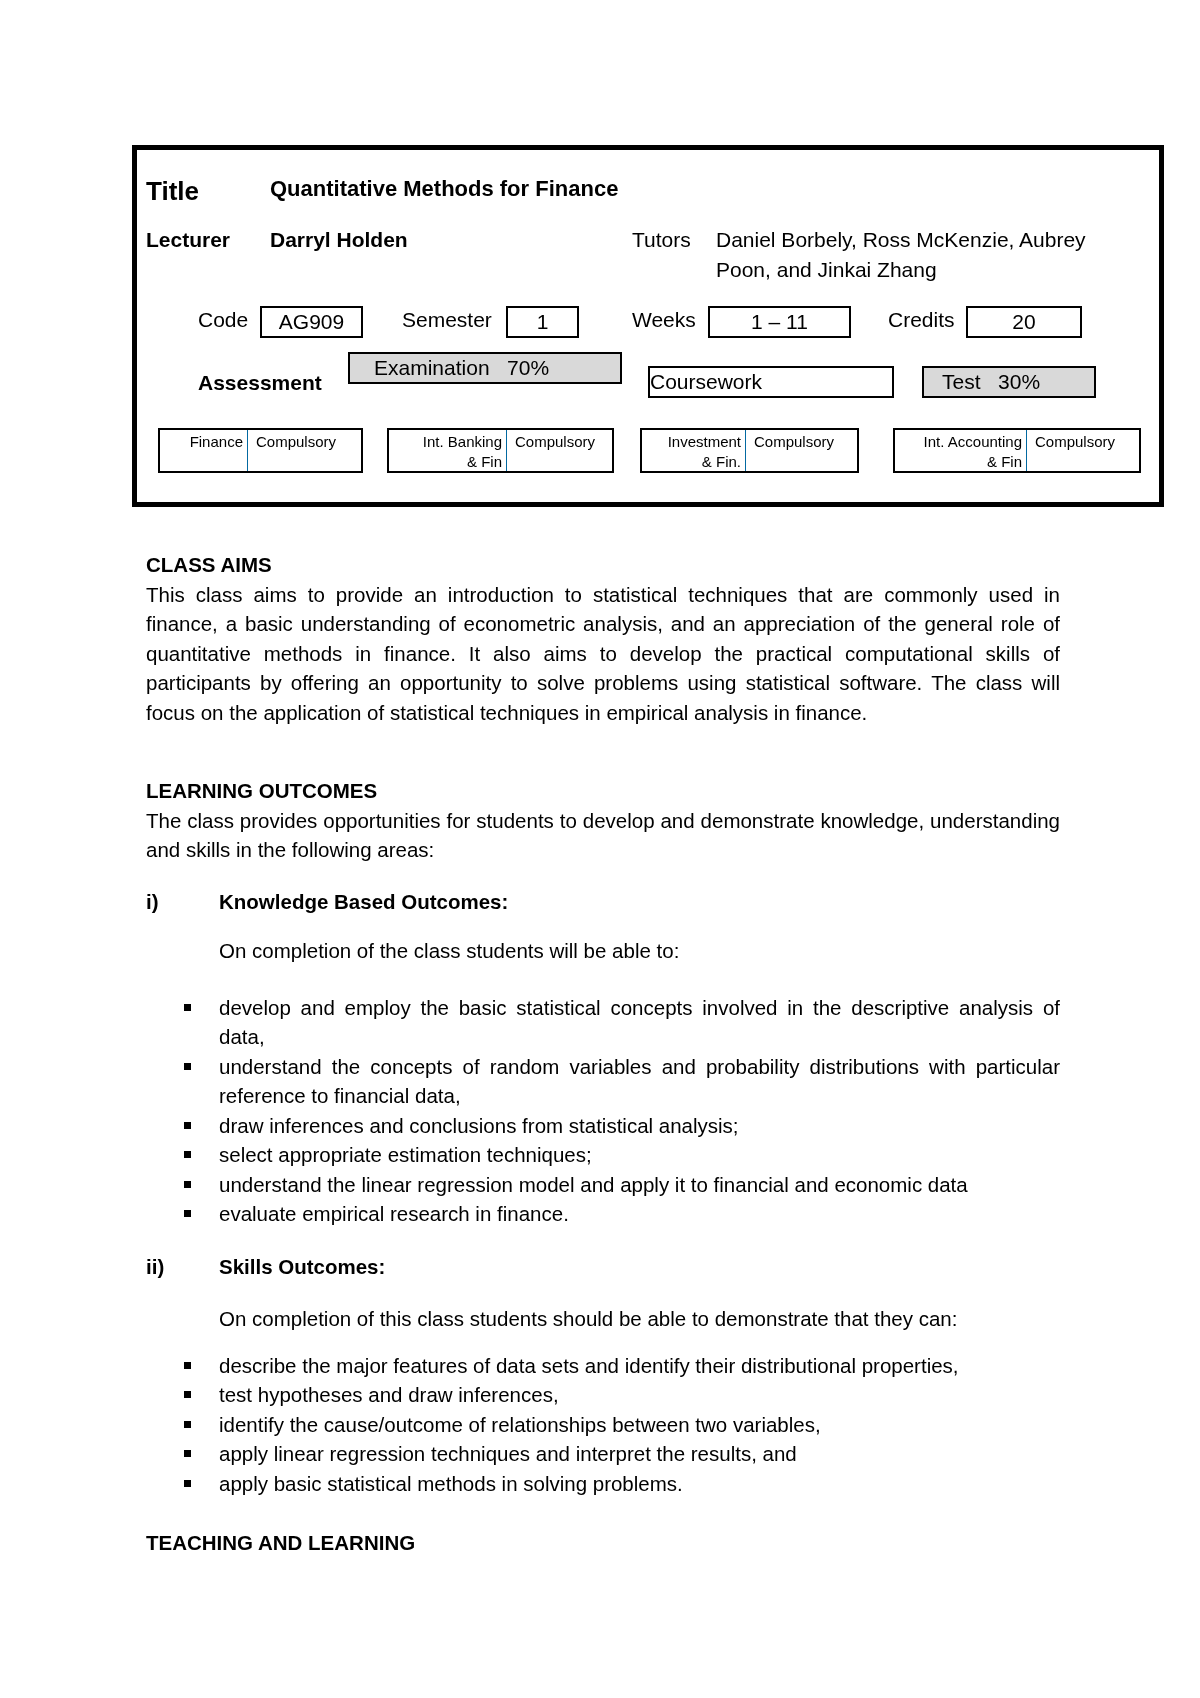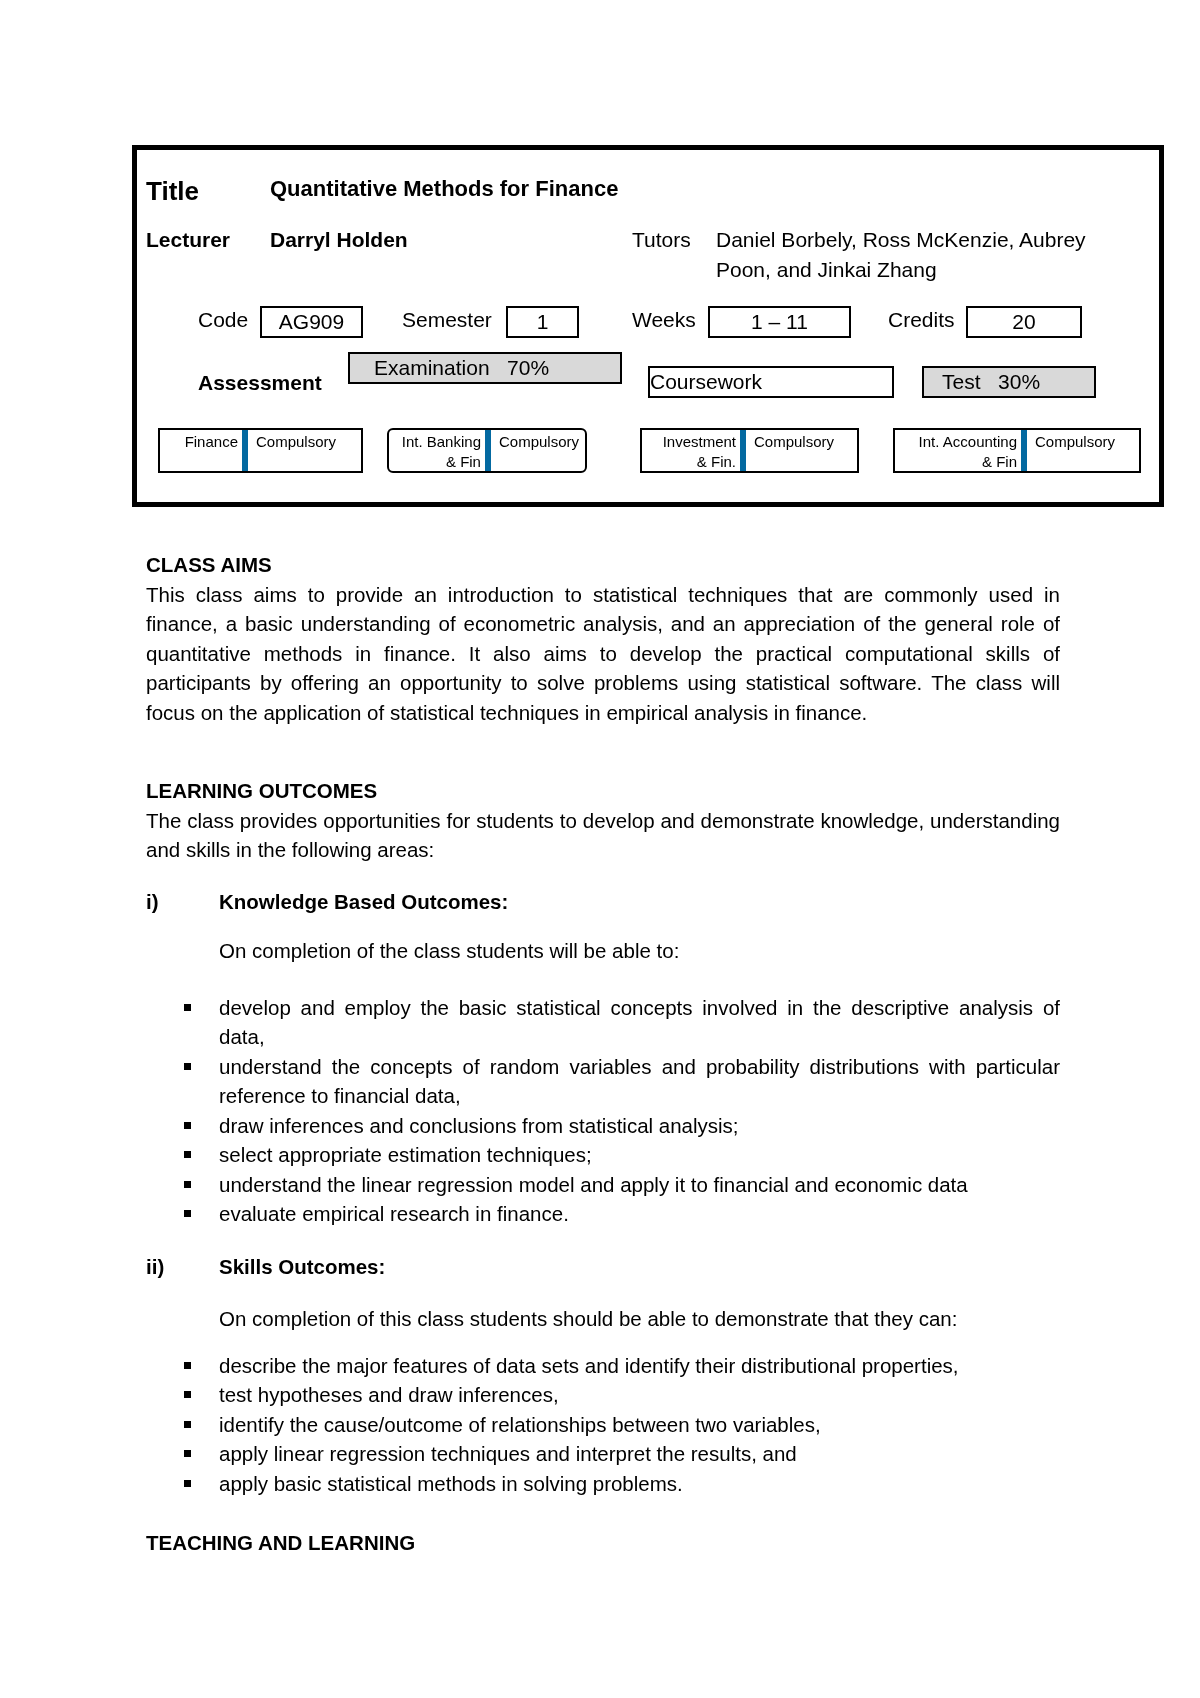--- a/index.html
+++ b/index.html
@@ -4,21 +4,21 @@
 <style>
   html, body { margin:0; padding:0; background:#ffffff; }
   body { width:1200px; height:1698px; position:relative; font-family:"Liberation Sans", sans-serif; color:#000; overflow:hidden; }
   .frame { position:absolute; left:132px; top:145px; width:1032px; height:362px; border:5px solid #000; box-sizing:border-box; }
   .abs { position:absolute; white-space:nowrap; }
   .lbl { font-size:21px; }
   .b { font-weight:bold; }
   .box { position:absolute; border:2px solid #000; box-sizing:border-box; font-size:21px; text-align:center; line-height:27px; }
   .grey { background:#d9d9d9; }
   .prog { position:absolute; border:2px solid #000; box-sizing:border-box; height:45px; display:flex; font-size:15px; }
-  .prog .c1 { border-right:6px solid #0369a1; text-align:right; padding:2px 4px 10px 4px; line-height:20px; box-sizing:border-box; }
+  .prog .c1 { border-right:1px solid #0369a1; text-align:right; padding:2px 4px 10px 4px; line-height:20px; box-sizing:border-box; }
   .prog .c2 { padding:2px 6px 0 8px; box-sizing:border-box; line-height:20px; }
   .body { position:absolute; left:146px; width:914px; font-size:20.5px; line-height:29.5px; }
   .just { text-align:justify; text-align-last:left; }
   .h { font-weight:bold; }
   .bul { position:relative; padding-left:73px; }
   .bul .dot { position:absolute; left:38px; top:11px; width:7px; height:7px; background:#000; }
 </style>
 </head>
 <body>
 
@@ -44,21 +44,21 @@
 
 <span class="abs lbl b" style="left:198px;top:371px;">Assessment</span>
 <div class="box grey" style="left:348px;top:352px;width:274px;height:32px;text-align:left;padding-left:24px;white-space:pre;">Examination   70%</div>
 <div class="box" style="left:648px;top:366px;width:246px;height:32px;text-align:left;white-space:pre;">Coursework</div>
 <div class="box grey" style="left:922px;top:366px;width:174px;height:32px;text-align:left;padding-left:18px;white-space:pre;">Test   30%</div>
 
 <div class="prog" style="left:158px;top:428px;width:205px;">
   <div class="c1" style="width:88px;">Finance</div>
   <div class="c2">Compulsory</div>
 </div>
-<div class="prog" style="left:387px;top:428px;width:200px;border-radius:6px;">
+<div class="prog" style="left:387px;top:428px;width:227px;">
   <div class="c1" style="width:118px;"><span>Int. Banking</span><br><span>&amp; Fin</span></div>
   <div class="c2">Compulsory</div>
 </div>
 <div class="prog" style="left:640px;top:428px;width:219px;">
   <div class="c1" style="width:104px;"><span>Investment</span><br><span>&amp; Fin.</span></div>
   <div class="c2">Compulsory</div>
 </div>
 <div class="prog" style="left:893px;top:428px;width:248px;">
   <div class="c1" style="width:132px;"><span>Int. Accounting</span><br><span>&amp; Fin</span></div>
   <div class="c2">Compulsory</div>

